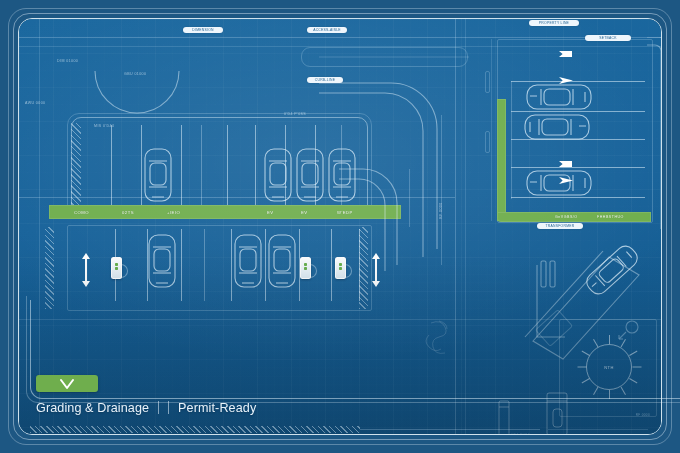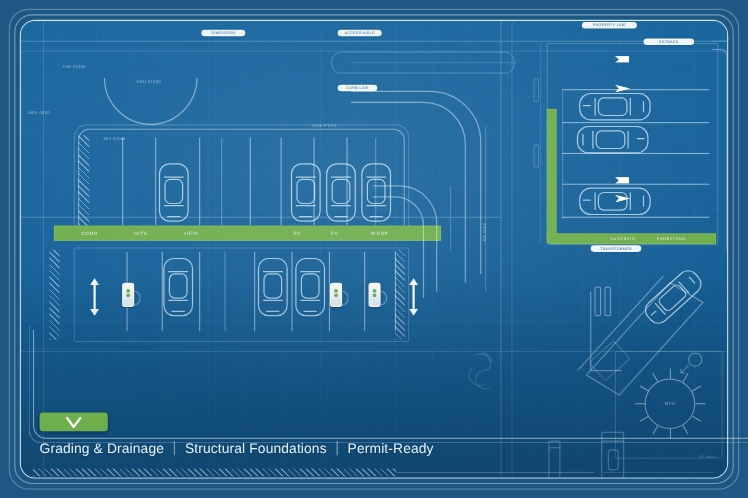--- a/index.html
+++ b/index.html
@@ -509,21 +509,20 @@
 
   <div class="titleblock">
     <div class="badge">
       <svg width="16" height="12" viewBox="0 0 16 12">
         <path d="M2 2 L8 10 L14 2" fill="none" stroke="#ffffff" stroke-width="2" stroke-linecap="round" stroke-linejoin="round"></path>
       </svg>
     </div>
     <div class="sub-row">
       <span>Grading &amp; Drainage</span>
       <span class="sep"></span>
-      <span>Structural Foundations</span>
       <span class="sep"></span>
       <span>Permit-Ready</span>
     </div>
   </div>
 
   <div class="hatch" style="left:30px;bottom:20px;width:330px;height:7px;"></div>
   <div class="ln soft" style="left:360px;bottom:23px;width:180px;height:1px;"></div>
   <div class="ln faint" style="left:548px;bottom:23px;width:100px;height:1px;"></div>
 
   <svg style="position:absolute;right:38px;top:318px;opacity:.40;" width="26" height="24">

